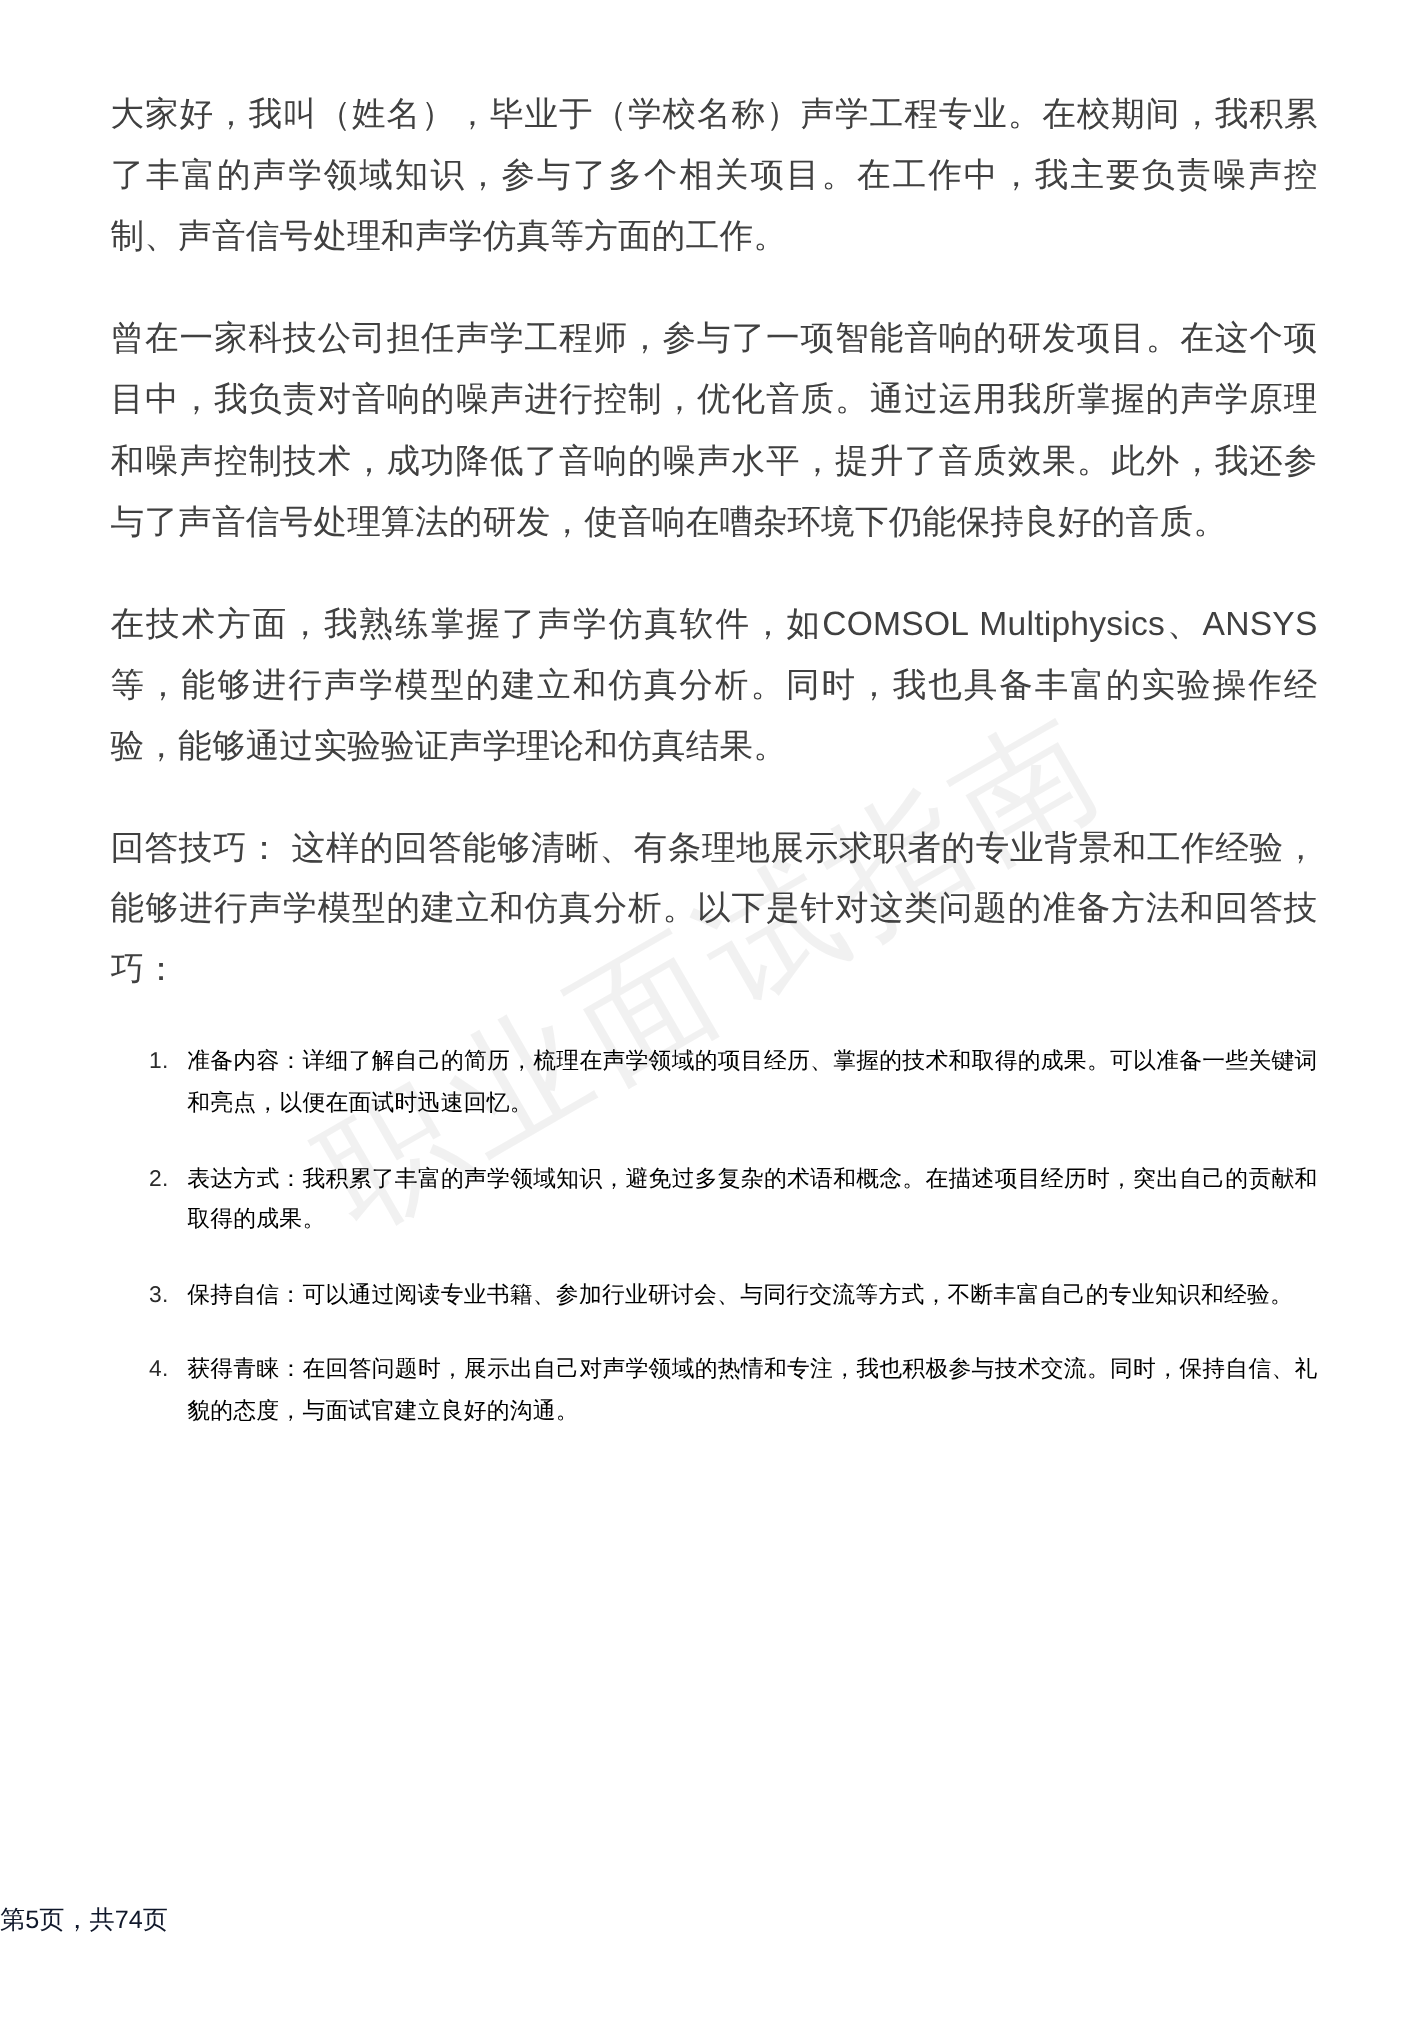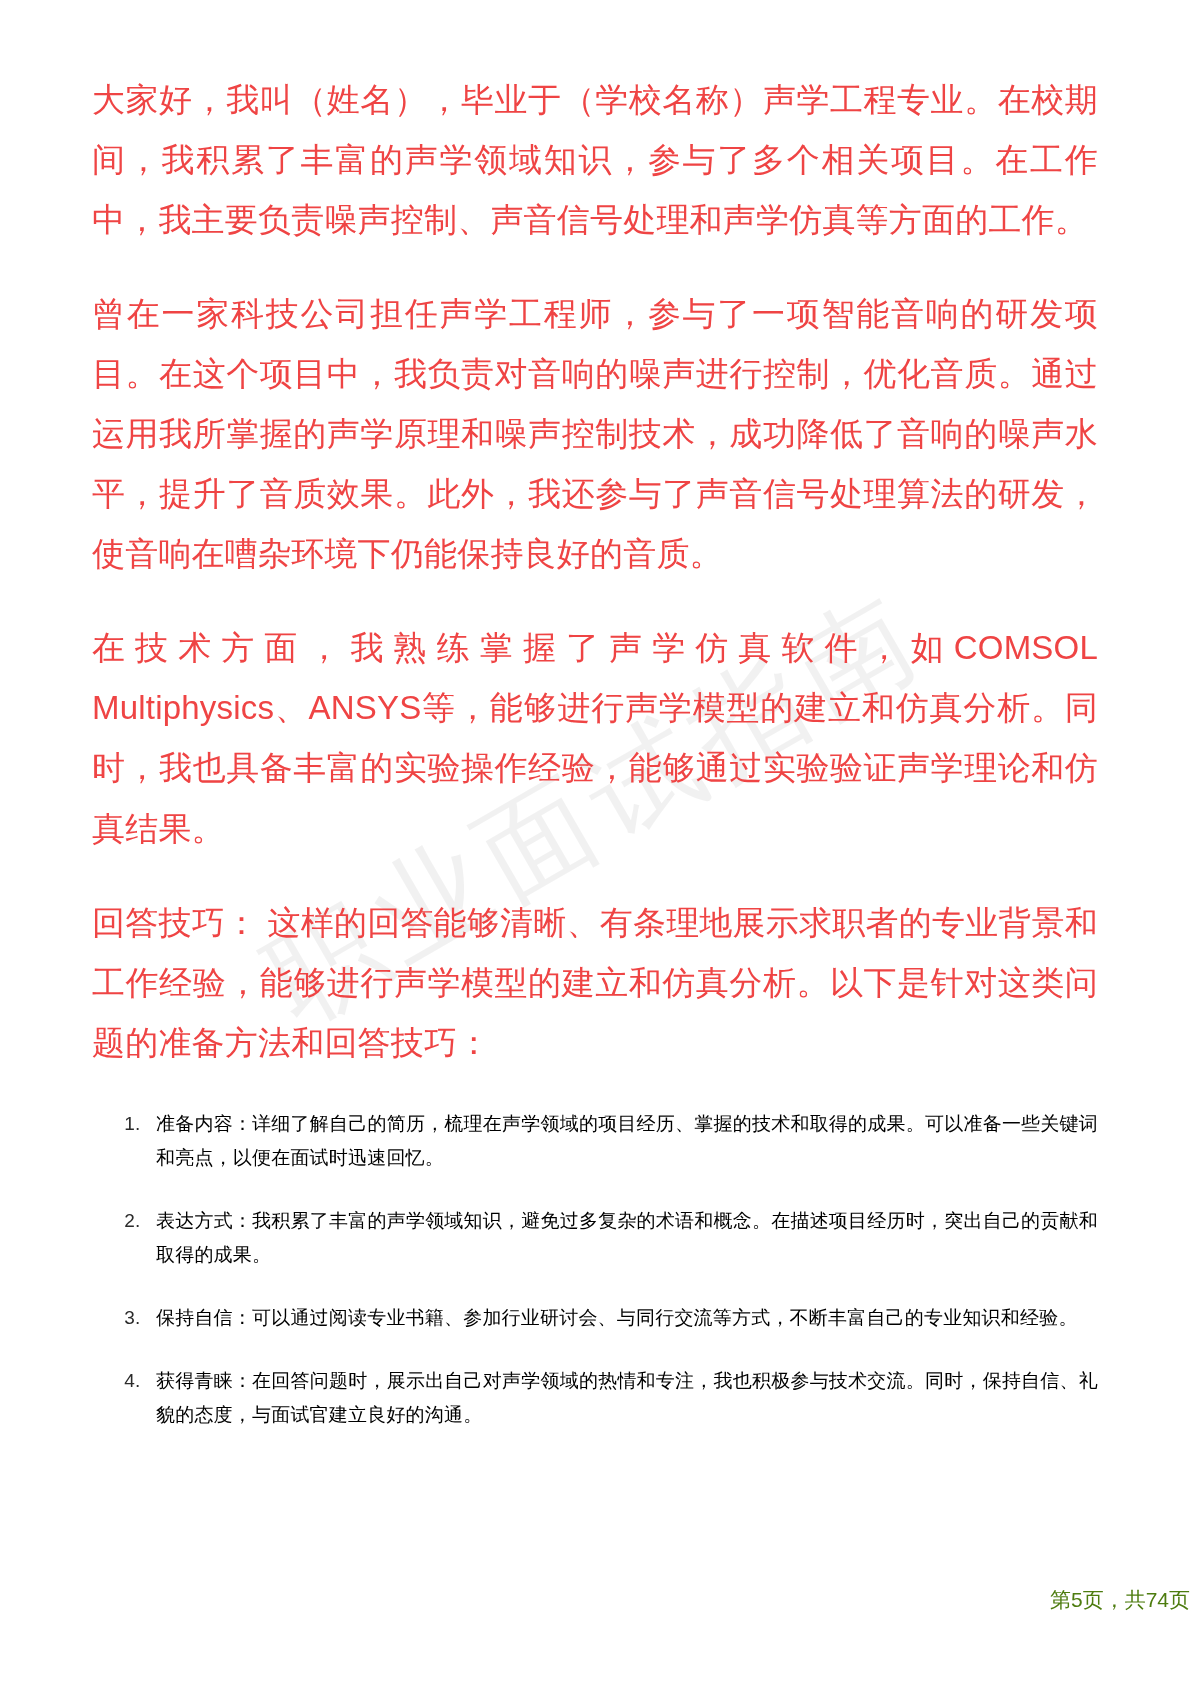--- a/index.html
+++ b/index.html
@@ -31,23 +31,23 @@
     pointer-events: none;
     user-select: none;
     font-weight: 500;
   }
   .content {
     position: relative;
     z-index: 2;
   }
   p.para {
     margin: 0 0 34px 0;
-    font-size: 33px;
+    font-size: 28px;
     line-height: 1.82;
-    color: #ef4444;
+    color: #404040;
     text-align: justify;
     text-justify: inter-ideograph;
     letter-spacing: 0.2px;
   }
   ol.tips {
     margin: 6px 0 0 0;
     padding-left: 54px;
     list-style: decimal;
   }
   ol.tips li {
@@ -61,25 +61,24 @@
     letter-spacing: 0.2px;
   }
   ol.tips li::marker {
     color: #2b2b2b;
   }
   .footer {
     position: absolute;
     left: 0;
     right: 0;
     bottom: 70px;
-    text-align: right;
+    text-align: left;
     font-size: 21px;
-    color: #4d7c0f;
+    color: #0f172a;
     z-index: 3;
-    margin-left: 40px;
   }
 </style>
 </head>
 <body>
 
 <div class="page">
 
   <div class="watermark">职业面试指南</div>
 
   <div class="content">

